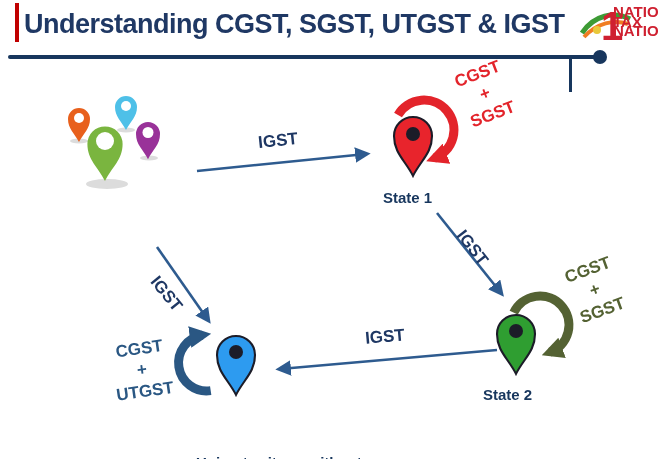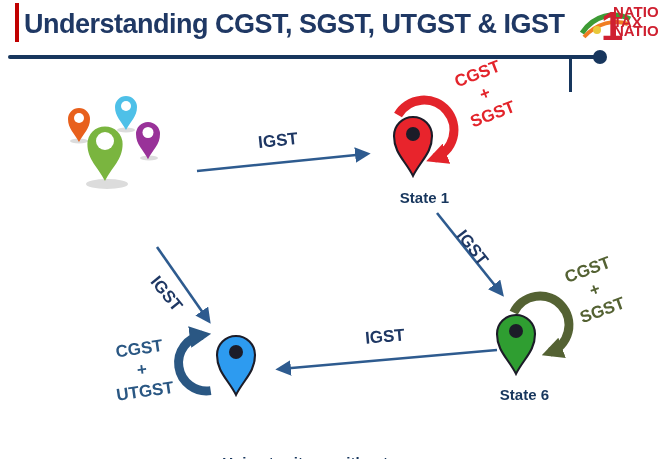--- a/index.html
+++ b/index.html
@@ -15,21 +15,21 @@
   }
   #title-accent{left:15px;top:3px;width:4px;height:39px;background:#c00000;}
   #rule{left:8px;top:55px;width:590px;height:4px;background:#17365d;border-radius:2px;}
   #rule-dot{left:593px;top:50px;width:14px;height:14px;border-radius:50%;background:#17365d;}
   #side-tick{left:569px;top:58px;width:3px;height:34px;background:#17365d;}
   
   #logo{left:580px;top:2px;width:78px;height:48px;}
   #logo-text{position:absolute;left:33px;top:5px;color:#cf2030;font-weight:bold;
     font-size:15px;line-height:9.5px;letter-spacing:0px;}
   
-  .node-label{font-size:15px;font-weight:bold;color:#17365d;text-align:right;}
+  .node-label{font-size:15px;font-weight:bold;color:#17365d;text-align:left;}
   .edge-label{font-size:17px;font-weight:bold;color:#1f3864;text-align:center;width:60px;}
   .tax{font-size:17px;font-weight:bold;text-align:center;line-height:1.25;}
   .tax span{display:block;}
   .red{color:#e3242b;}
   .olive{color:#546233;}
   .utblue{color:#2a5783;}
 </style>
 </head>
 <body>
 
@@ -97,21 +97,21 @@
 
     <use href="#pin" transform="translate(413,136) scale(0.95)" fill="#e8242c" stroke="#1c1c28" stroke-width="2.2"></use>
     <circle cx="413" cy="134" r="7" fill="#1c1c28"></circle>
     <use href="#pin" transform="translate(516,334) scale(0.95)" fill="#2f9e31" stroke="#1c1c28" stroke-width="2.2"></use>
     <circle cx="516" cy="331" r="7" fill="#1c1c28"></circle>
     <use href="#pin" transform="translate(236,355) scale(0.95)" fill="#2d9bf0" stroke="#1c1c28" stroke-width="2.2"></use>
     <circle cx="236" cy="352" r="7" fill="#1c1c28"></circle>
   </svg>
 
   <div class="abs node-label" style="left:383px;top:189px;width:66px;">State 1</div>
-  <div class="abs node-label" style="left:483px;top:386px;width:66px;">State 6</div>
+  <div class="abs node-label" style="left:483px;top:386px;width:66px;">State 2</div>
   <div class="abs node-label" style="left:196px;top:413px;width:192px;line-height:20px;white-space:pre;">
     <div>Union territory  without</div>
     
   </div>
 
   <div class="abs edge-label" style="left:248px;top:131px;transform:rotate(-6deg);">IGST</div>
   <div class="abs edge-label" style="left:442px;top:238px;transform:rotate(52deg);">IGST</div>
   <div class="abs edge-label" style="left:355px;top:327px;transform:rotate(-5deg);">IGST</div>
   <div class="abs edge-label" style="left:136px;top:284px;transform:rotate(51deg);">IGST</div>
 

